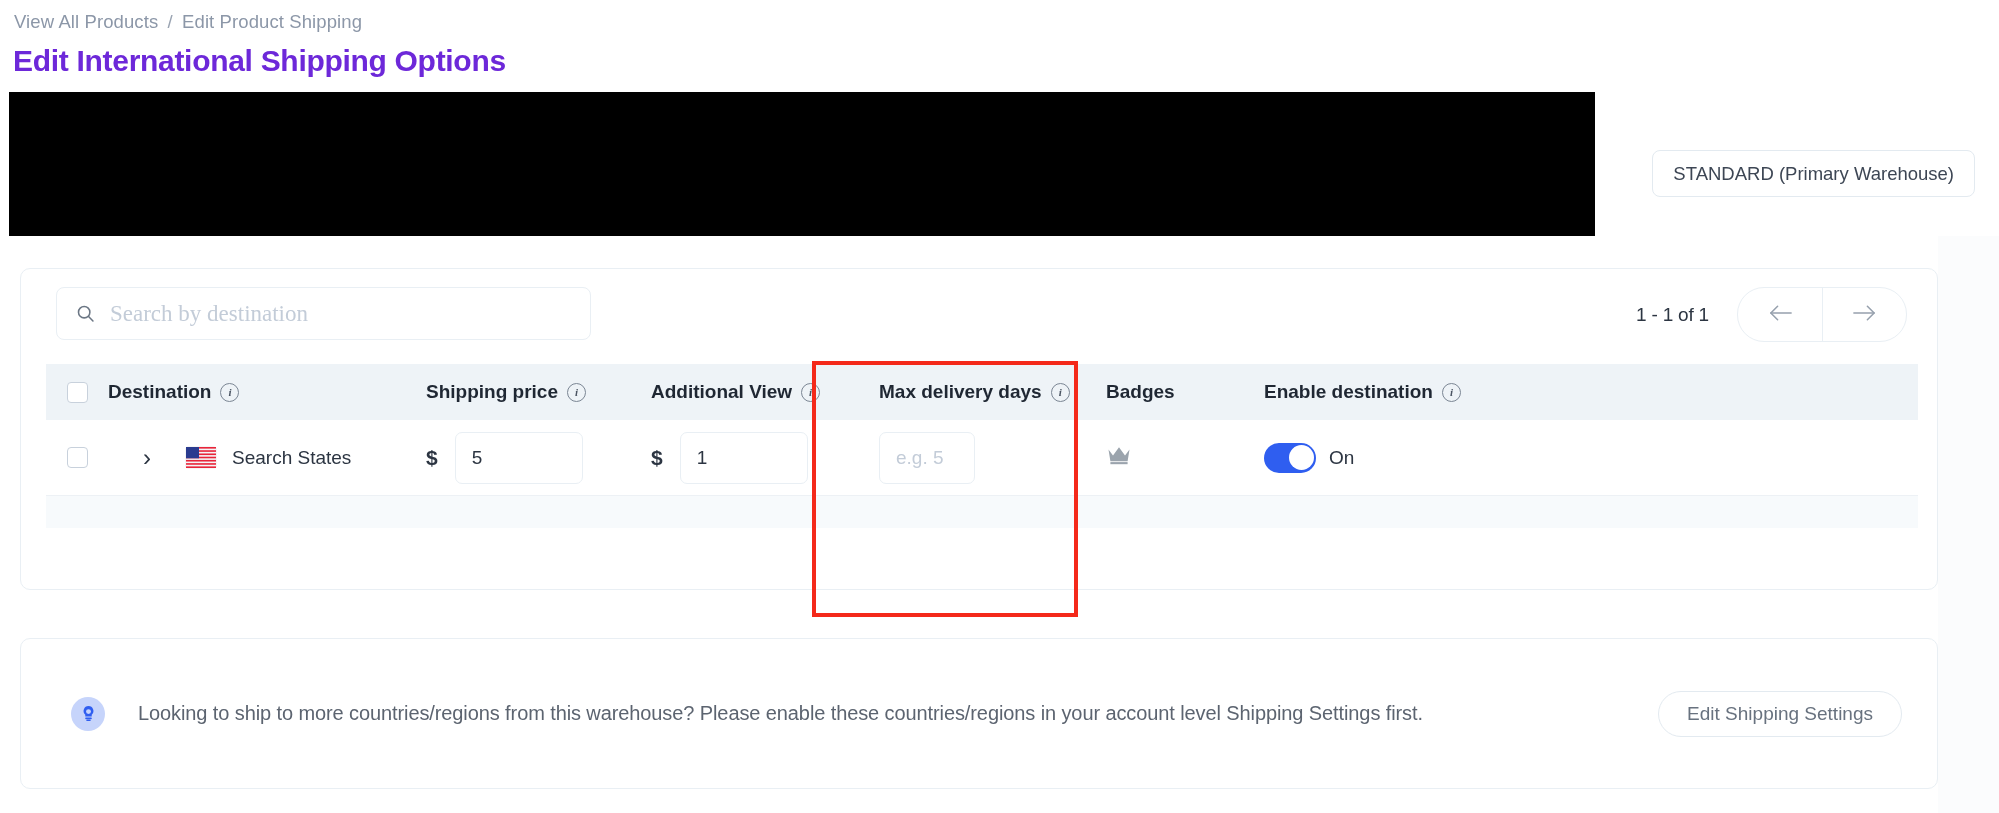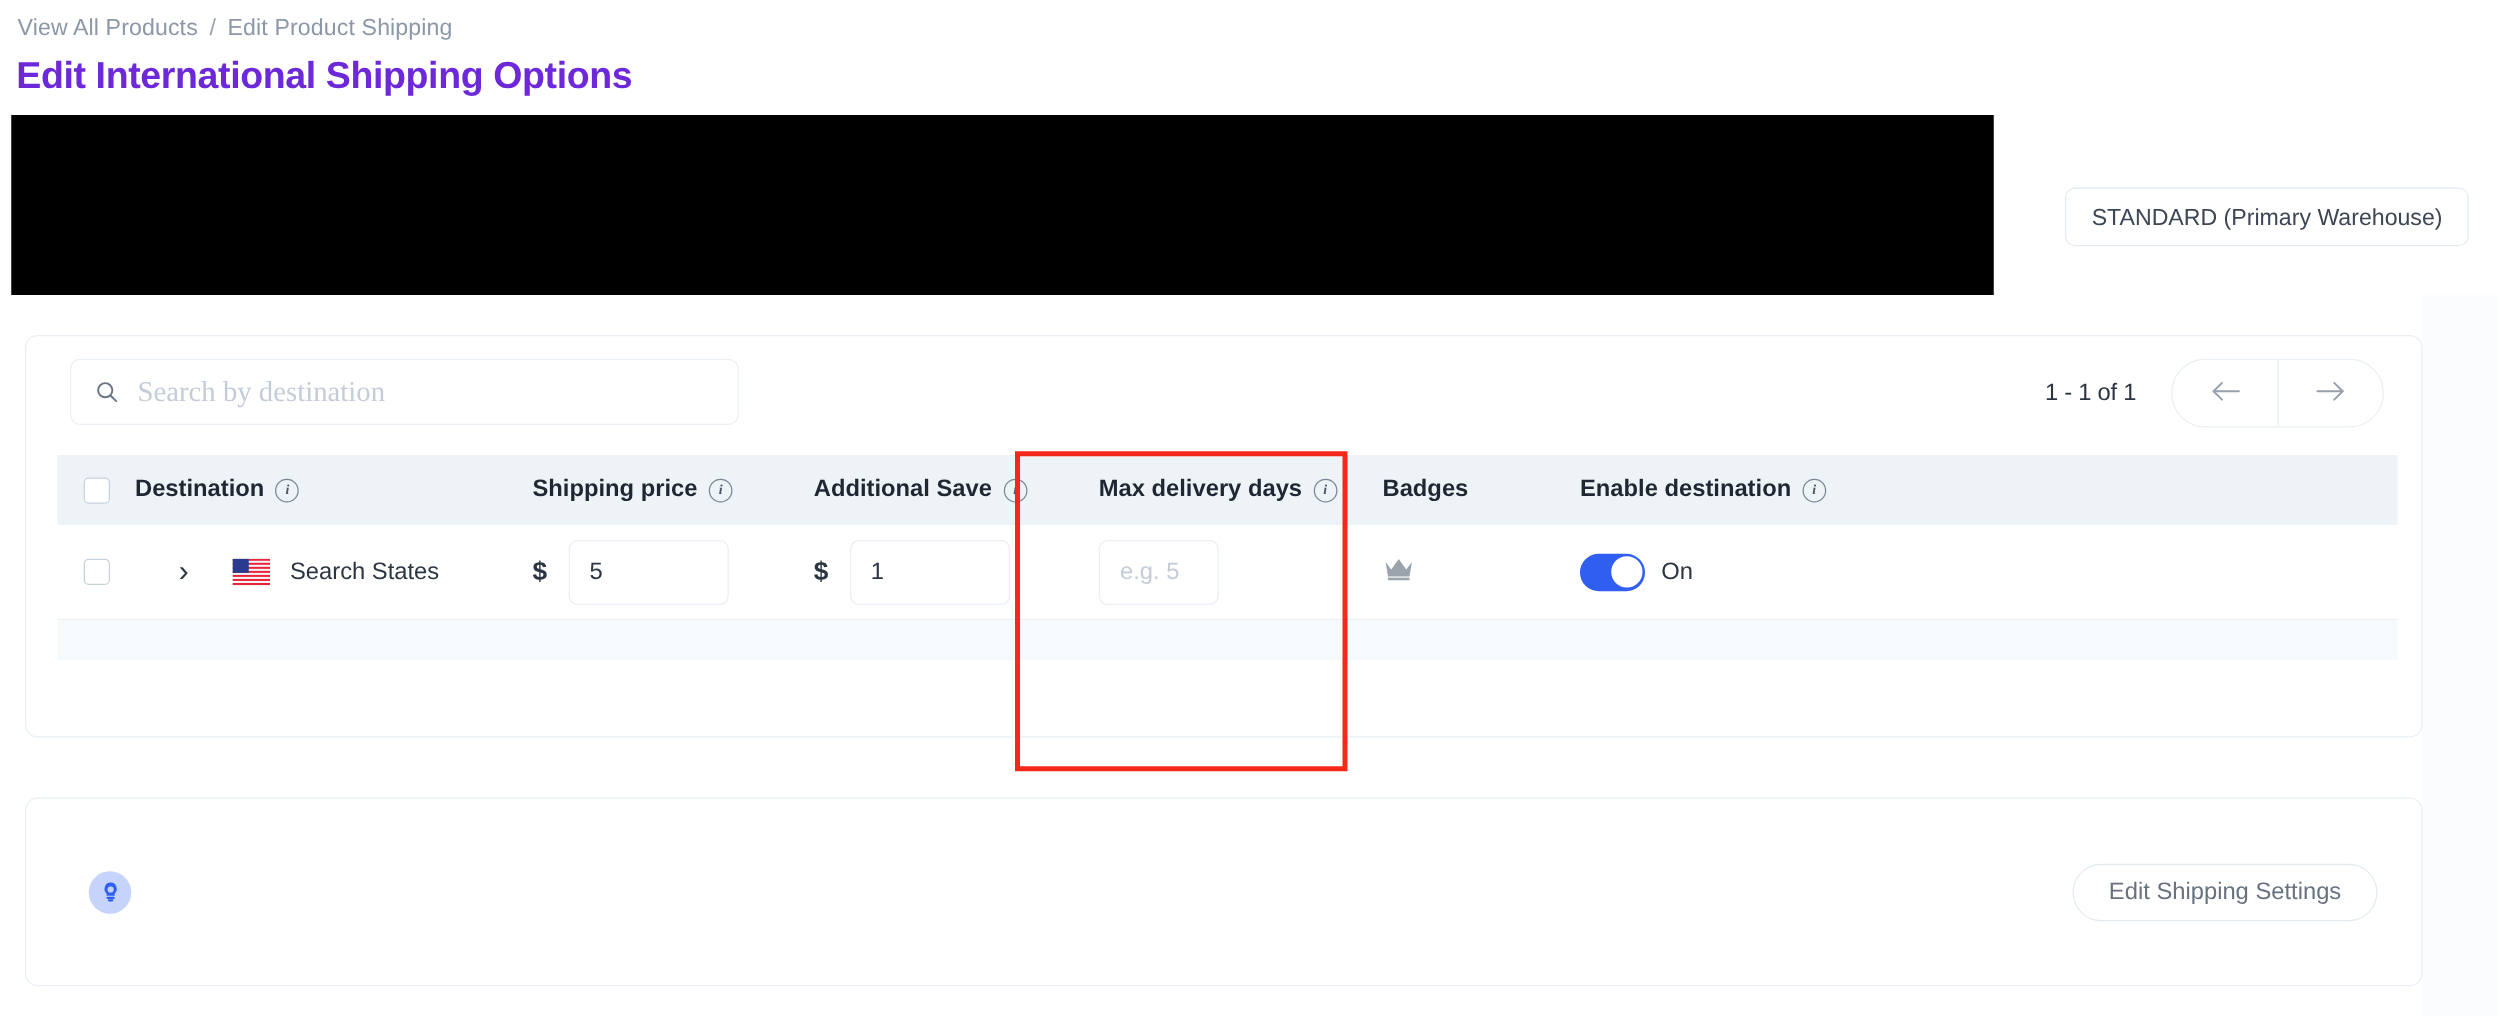--- a/index.html
+++ b/index.html
@@ -457,21 +457,21 @@
       </div>
       <div class="th col-dest">
         <span>Destination</span>
         <span class="info-icon">i</span>
       </div>
       <div class="th col-price">
         <span>Shipping price</span>
         <span class="info-icon">i</span>
       </div>
       <div class="th col-addl">
-        <span>Additional Save</span>
+        <span>Additional View</span>
         <span class="info-icon">i</span>
       </div>
       <div class="th col-maxdays">
         <span>Max delivery days</span>
         <span class="info-icon">i</span>
       </div>
       <div class="th col-badges">
         <span>Badges</span>
       </div>
       <div class="th col-enable">
@@ -538,16 +538,17 @@
 
   <div class="notice-card">
     <span class="bulb-circle">
       <svg width="19" height="19" viewBox="0 0 20 20" fill="none" stroke="#2f5ef0" stroke-width="1.7" stroke-linecap="round">
         <path d="M10 2.2 A5.2 5.2 0 0 0 6.6 11.3 L6.6 13.2 L13.4 13.2 L13.4 11.3 A5.2 5.2 0 0 0 10 2.2 Z" fill="#2f5ef0" stroke="none"></path>
         <line x1="7.4" y1="15.1" x2="12.6" y2="15.1" stroke="#2f5ef0" stroke-width="1.8"></line>
         <line x1="8.6" y1="17.1" x2="11.4" y2="17.1" stroke="#2f5ef0" stroke-width="1.8"></line>
         <circle cx="10" cy="8" r="2.6" fill="#c6d4fb" stroke="none"></circle>
       </svg>
     </span>
+    <span class="notice-text">Looking to ship to more countries/regions from this warehouse? Please enable these countries/regions in your account level Shipping Settings first.</span>
     <button class="notice-btn">Edit Shipping Settings</button>
   </div>
 
 </div>
 
 </body></html>

